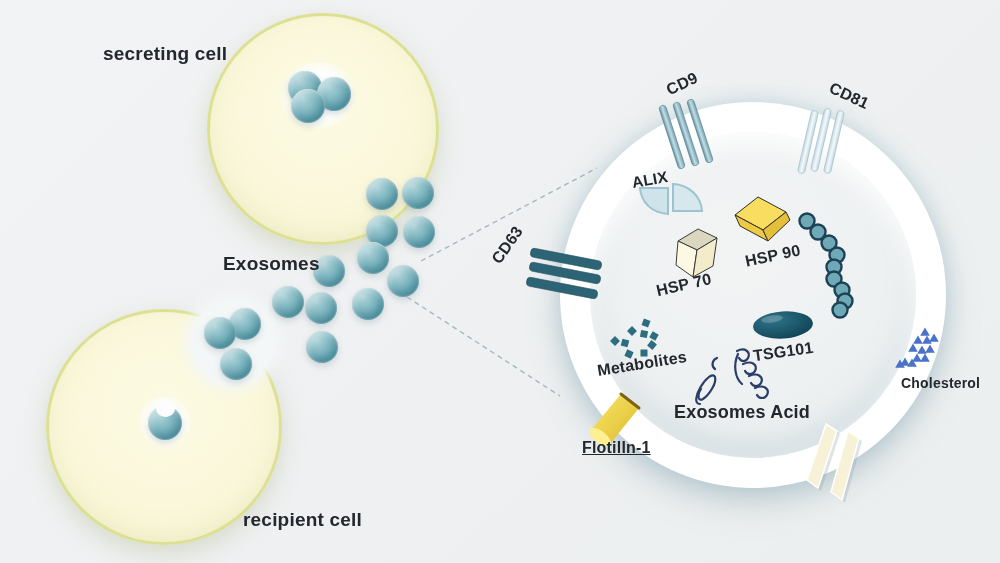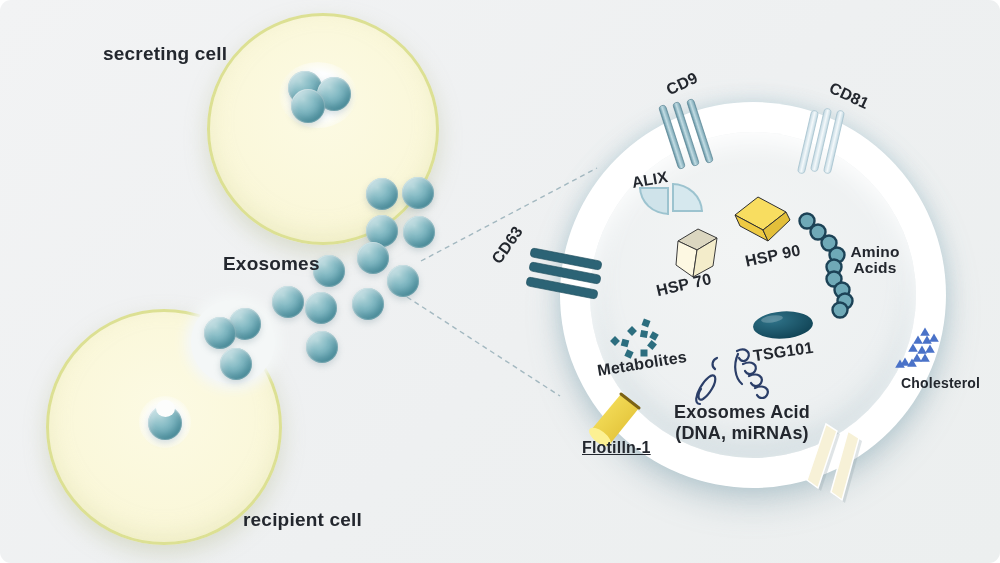--- a/index.html
+++ b/index.html
@@ -1,20 +1,19 @@
 <!DOCTYPE html>
 <html><head>
 <meta charset="utf-8">
 <style>
   html,body{margin:0;padding:0;}
   .stage{
     position:relative; width:1000px; height:563px; overflow:hidden;
     background:linear-gradient(135deg,#f2f3f4 0%,#eef0f1 55%,#ecefef 100%);
     font-family:"Liberation Sans", sans-serif;
-    border-radius:11px;
   }
   .abs{position:absolute;}
   
   .cell{
     position:absolute; border-radius:50%;
     background:radial-gradient(circle at 50% 42%, #fcfae3 0%, #faf7d8 72%, #f6f2cb 100%);
     border:3px solid #dce093;
     box-shadow:0 9px 22px rgba(175,180,135,.35), inset 0 -8px 20px rgba(230,230,185,.55);
   }
   .softwhite{position:absolute; border-radius:50%;}
@@ -240,30 +239,25 @@
   <div class="lbl lbl-lg" style="left:223px; top:254px;text-align:right;">Exosomes</div>
   <div class="lbl lbl-lg" style="left:243px; top:510px;">recipient cell</div>
 
   <div class="lbl lbl-md" style="left:666px; top:76px; transform:rotate(-25deg);">CD9</div>
   <div class="lbl lbl-md" style="left:828px; top:88px; transform:rotate(25deg);">CD81</div>
   <div class="lbl lbl-md" style="left:487px; top:237px; transform:rotate(-55deg);">CD63</div>
   <div class="lbl" style="left:632px; top:172px; font-size:15.5px; transform:rotate(-10deg);">ALIX</div>
   <div class="lbl lbl-md" style="left:745px; top:248px; transform:rotate(-12deg);">HSP 90</div>
   <div class="lbl lbl-md" style="left:656px; top:277px; transform:rotate(-13deg);">HSP 70</div>
 
-  <div class="lbl ctr" style="left:840px; top:244px; width:70px; font-size:15.5px;">
-    <span>Amino</span><br>
-    <span>Acids</span>
-  </div>
 
   <div class="lbl lbl-md" style="left:753px; top:344px; transform:rotate(-8deg);">TSG101</div>
   <div class="lbl lbl-md" style="left:597px; top:356px; transform:rotate(-9deg);">Metabolites</div>
 
   <div class="lbl ctr" style="left:658px; top:402px; width:168px; font-size:18px; line-height:1.15;">
     <span>Exosomes Acid</span><br>
-    <span>(DNA, miRNAs)</span>
   </div>
 
   <div class="lbl" style="left:901px; top:376px; font-size:14px;">Cholesterol</div>
   <div class="lbl lbl-md" style="left:582px; top:440px;text-decoration:underline;">Flotilln-1</div>
 
 
 </div>
 
 </body></html>

